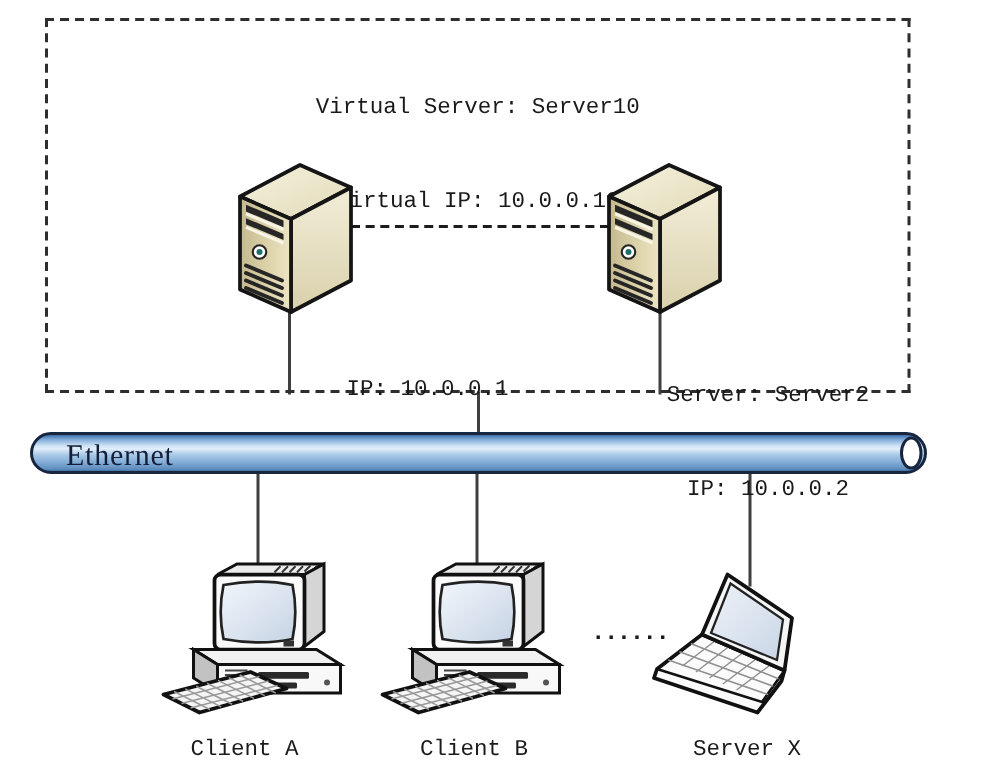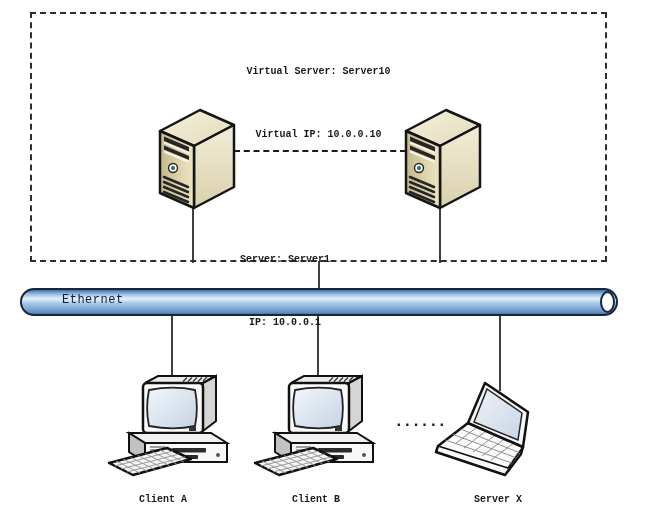--- a/index.html
+++ b/index.html
@@ -2,21 +2,21 @@
 <html><head>
 <meta charset="utf-8">
 <style>
   html,body { margin:0; padding:0; background:#fff; }
   .canvas {
     position:relative; width:670px; height:513px; background:#ffffff;
     font-family:"Liberation Mono","DejaVu Sans Mono",monospace; color:#1a1a1a;
     overflow:hidden;
   }
   .abs { position:absolute; }
-  .txt { position:absolute; font-size:10px; line-height:21px; white-space:pre;font-weight:bold; }
+  .txt { position:absolute; font-size:15px; line-height:21px; white-space:pre; }
   .center { text-align:center; }
   .group-box {
     position:absolute; left:30px; top:12px; width:577px; height:250px;
     border:2px dashed #2e2e2e; box-sizing:border-box;
   }
   .vline { position:absolute; width:2px; background:#3f3f3f; }
   .hb-line { position:absolute; left:234px; top:150px; width:172px; height:0;
     border-top:2px dashed #1c1c1c; }
   .ethernet {
     position:absolute; left:20px; top:288px; width:598px; height:28px;
@@ -24,22 +24,22 @@
     background:linear-gradient(to bottom,
       #3f6fa6 0%, #7ea9d6 12%, #cfe3f5 30%, #e2eefa 38%,
       #a9c9e7 55%, #7ba6d2 80%, #5d8cbd 95%, #44729f 100%);
   }
   .eth-cap {
     position:absolute; right:1px; top:1px; width:15px; height:22px;
     background:#ffffff; border:2px solid #17253f; border-radius:50%;
     box-sizing:border-box;
   }
   .eth-label {
-    position:absolute; left:40px; top:3px; font-family:Liberation Mono, monospace;
-    font-size:12px; color:#131f38; letter-spacing:0.5px;
+    position:absolute; left:22px; top:3px; font-family:Liberation Serif, serif;
+    font-size:20px; color:#131f38; letter-spacing:0.5px;
   }
   .dots { position:absolute; left:394px; top:413px; font-weight:bold;
     font-size:16px; letter-spacing:-1px; }
   svg { display:block; }
 </style>
 </head>
 <body>
 
 <div class="canvas">
 
@@ -103,22 +103,25 @@
     <path d="M8,32 L42,47 L42,109 L8,94 Z" fill="url(#gFront)" stroke="#151515" stroke-width="2.5" stroke-linejoin="round"></path>
     <path d="M12,43.5 L37,54 M12,52.5 L37,63" stroke="#f7f4e6" stroke-width="2"></path>
     <path d="M12,37.5 L37,48 L37,52.5 L12,42 Z" fill="#262626"></path>
     <path d="M12,46.5 L37,57 L37,61 L12,50.5 Z" fill="#262626"></path>
     <circle cx="21" cy="69" r="4.5" fill="#fdfdf5" stroke="#262626" stroke-width="1.4"></circle>
     <circle cx="21" cy="69" r="2" fill="#1f6f6f"></circle>
     <path d="M12,78 L36,88 M12,83 L36,93 M12,88 L36,98 M12,93 L36,103" stroke="#262626" stroke-width="2.6" stroke-linecap="round"></path>
   </svg>
 
   <div class="txt center" style="left:195px; top:207px; width:180px">
-    <div>Server: Server1</div>
     <div>IP: 10.0.0.1</div>
+  </div>
+  <div class="txt center" style="left:422px; top:211px; width:180px">
+    <div>Server: Server2</div>
+    <div>IP: 10.0.0.2</div>
   </div>
 
   <div class="ethernet">
     <div class="eth-cap"></div>
     <div class="eth-label">Ethernet</div>
   </div>
 
   <svg class="abs" style="left:105px; top:369px" width="135" height="110" viewBox="0 0 135 110">
     <path d="M40,14 L98,14 L111,7 L53,7 Z" fill="#ececec" stroke="#111" stroke-width="2"></path>
     <path d="M78,12.5 L82,8.5 M83,12.5 L87,8.5 M88,12.5 L92,8.5 M93,12.5 L97,8.5 M98,12 L102,8 M103,11.5 L107,7.8" stroke="#333" stroke-width="1.3"></path>

